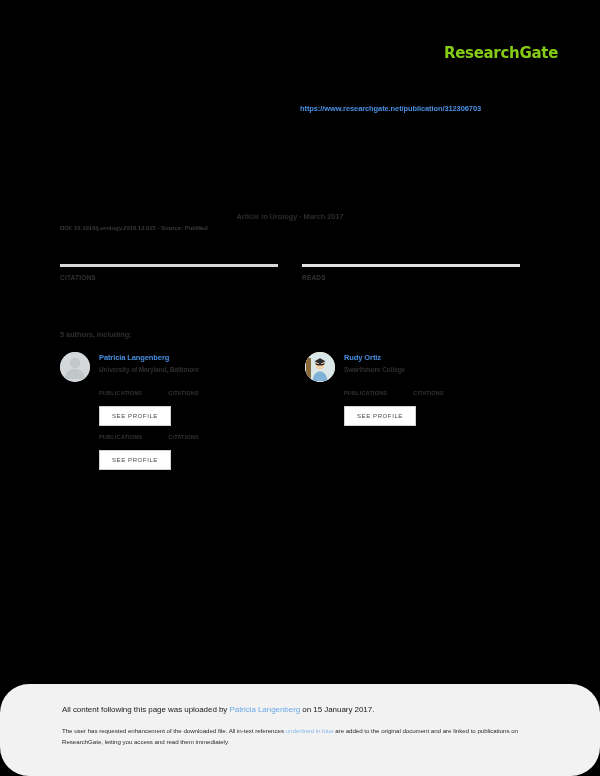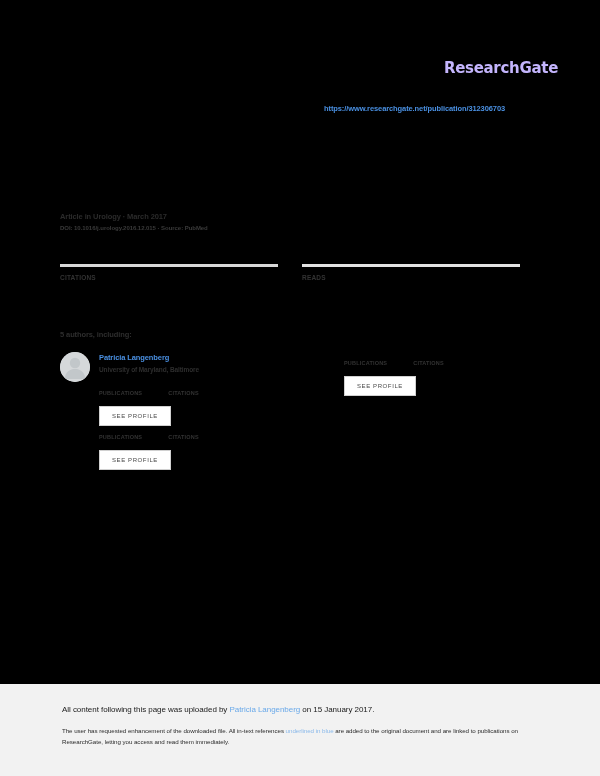--- a/index.html
+++ b/index.html
@@ -18,57 +18,57 @@
   .page {
     position: relative;
     width: 600px;
     height: 776px;
     background: #000000;
   }
 
   
   .logo {
     position: absolute;
-    top: 59px;
+    top: 44px;
     right: 42px;
     font-family: "DejaVu Sans", sans-serif;
     font-weight: bold;
     font-size: 15px;
     letter-spacing: -0.3px;
-    color: #c4b5fd;
+    color: #84cc16;
     white-space: nowrap;
   }
 
   
   .url-line {
     position: absolute;
     top: 104px;
     left: 300px;
     font-size: 7.5px;
     font-weight: bold;
     color: #4a90e2;
     letter-spacing: -0.1px;
     white-space: nowrap;
-    margin-left: 24px;
   }
 
   
   .meta-block {
     position: absolute;
     top: 212px;
     left: 60px;
     width: 460px;
   }
   .meta-line-1 {
     font-size: 7.5px;
     font-weight: bold;
     color: #2b2b2b;
     letter-spacing: -0.1px;
     margin-bottom: 4px;
     white-space: nowrap;
+    text-align: center;
   }
   .meta-line-2 {
     font-size: 6px;
     font-weight: bold;
     color: #3a3a3a;
     letter-spacing: -0.05px;
     white-space: nowrap;
   }
 
   
@@ -192,20 +192,21 @@
   
   .footer {
     position: absolute;
     left: 0;
     top: 684px;
     width: 600px;
     height: 92px;
     background: #f2f2f2;
     box-sizing: border-box;
     padding: 21px 58px 0 62px;
+    border-radius: 29px;
   }
   .footer-main {
     font-size: 8px;
     color: #1a1a1a;
     letter-spacing: -0.05px;
     margin-bottom: 12px;
   }
   .footer-main .author-link {
     color: #6aa9e9;
   }
@@ -266,20 +267,38 @@
           </div>
         </div>
         <div class="author-stats">
           <div class="author-stat-label">PUBLICATIONS</div>
           <div class="author-stat-label">CITATIONS</div>
         </div>
         <div class="see-profile">SEE PROFILE</div>
       </div>
 
       <div class="author-cell">
+        <div class="author-top">
+          <div class="avatar">
+            <svg width="30" height="30" viewBox="0 0 30 30">
+              <circle cx="15" cy="15" r="15" fill="#e8c98a"></circle>
+              <path d="M0 15 A15 15 0 0 1 30 15 L30 30 L0 30 Z" fill="#dbe8ea"></path>
+              <rect x="1" y="6" width="5" height="20" fill="#8a6a3a"></rect>
+              <circle cx="15" cy="13" r="4.6" fill="#f2d0a8"></circle>
+              <path d="M7.5 29 C8.3 22 11.5 19.5 15 19.5 C18.5 19.5 21.7 22 22.5 29 Z" fill="#7fb2d6"></path>
+              <path d="M9.5 9.2 L15 6.2 L20.5 9.2 L15 12 Z" fill="#2b2b2b"></path>
+              <rect x="14.4" y="8.6" width="1.2" height="4.2" fill="#2b2b2b"></rect>
+              <path d="M10.6 10.4 C11.6 12.4 18.4 12.4 19.4 10.4 L19.4 12.2 C18.2 14 11.8 14 10.6 12.2 Z" fill="#2b2b2b"></path>
+            </svg>
+          </div>
+          <div class="author-info">
+            <div class="author-name">Rudy Ortiz</div>
+            <div class="author-inst">Swarthmore College</div>
+          </div>
+        </div>
         <div class="author-stats">
           <div class="author-stat-label">PUBLICATIONS</div>
           <div class="author-stat-label">CITATIONS</div>
         </div>
         <div class="see-profile">SEE PROFILE</div>
       </div>
 
     </div>
 
     <div class="author-row">

